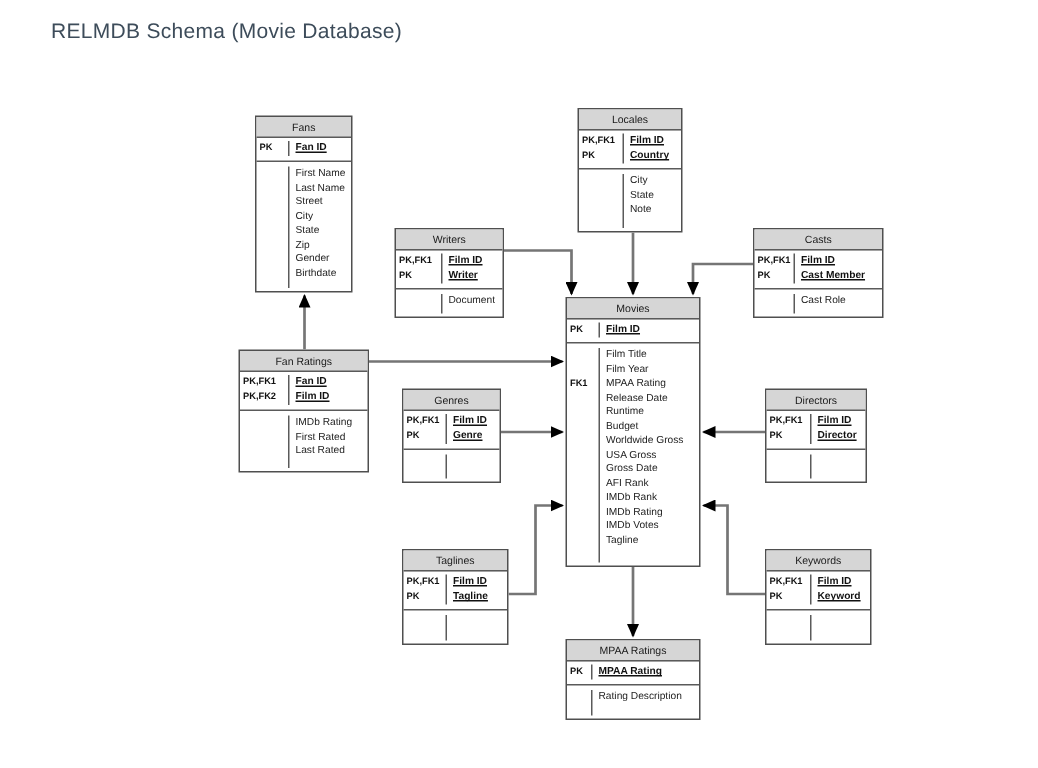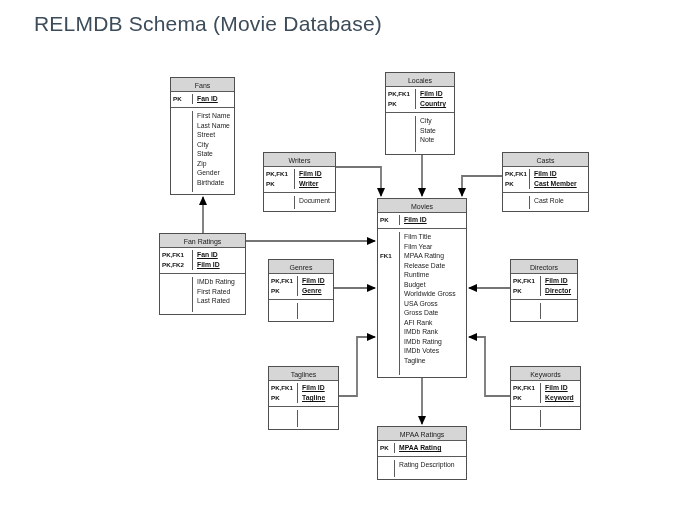--- a/index.html
+++ b/index.html
@@ -3,21 +3,21 @@
 <meta charset="utf-8">
 <style>
   html,body{margin:0;padding:0;}
   body{
     width:692px;height:512px;position:relative;background:#ffffff;
     font-family:"Liberation Sans","DejaVu Sans",sans-serif;
     overflow:hidden;
   }
   .page-title{
     position:absolute;left:34px;top:12px;margin:0;
-    font-size:21px;font-weight:500;color:#3d4c5a;letter-spacing:0.2px;
+    font-size:14px;font-weight:500;color:#3d4c5a;letter-spacing:0.2px;
   }
   #diagram{position:absolute;left:0;top:0;width:692px;height:512px;}
   #connector-layer{position:absolute;left:0;top:0;z-index:1;}
   #entities{position:absolute;left:0;top:0;width:100%;height:100%;z-index:2;}
   .entity{
     position:absolute;box-sizing:border-box;background:#ffffff;
     border:1.5px solid #4f4f4f;display:flex;flex-direction:column;
   }
   .e-header{
     background:var(--header-fill,#d6d6d6);

